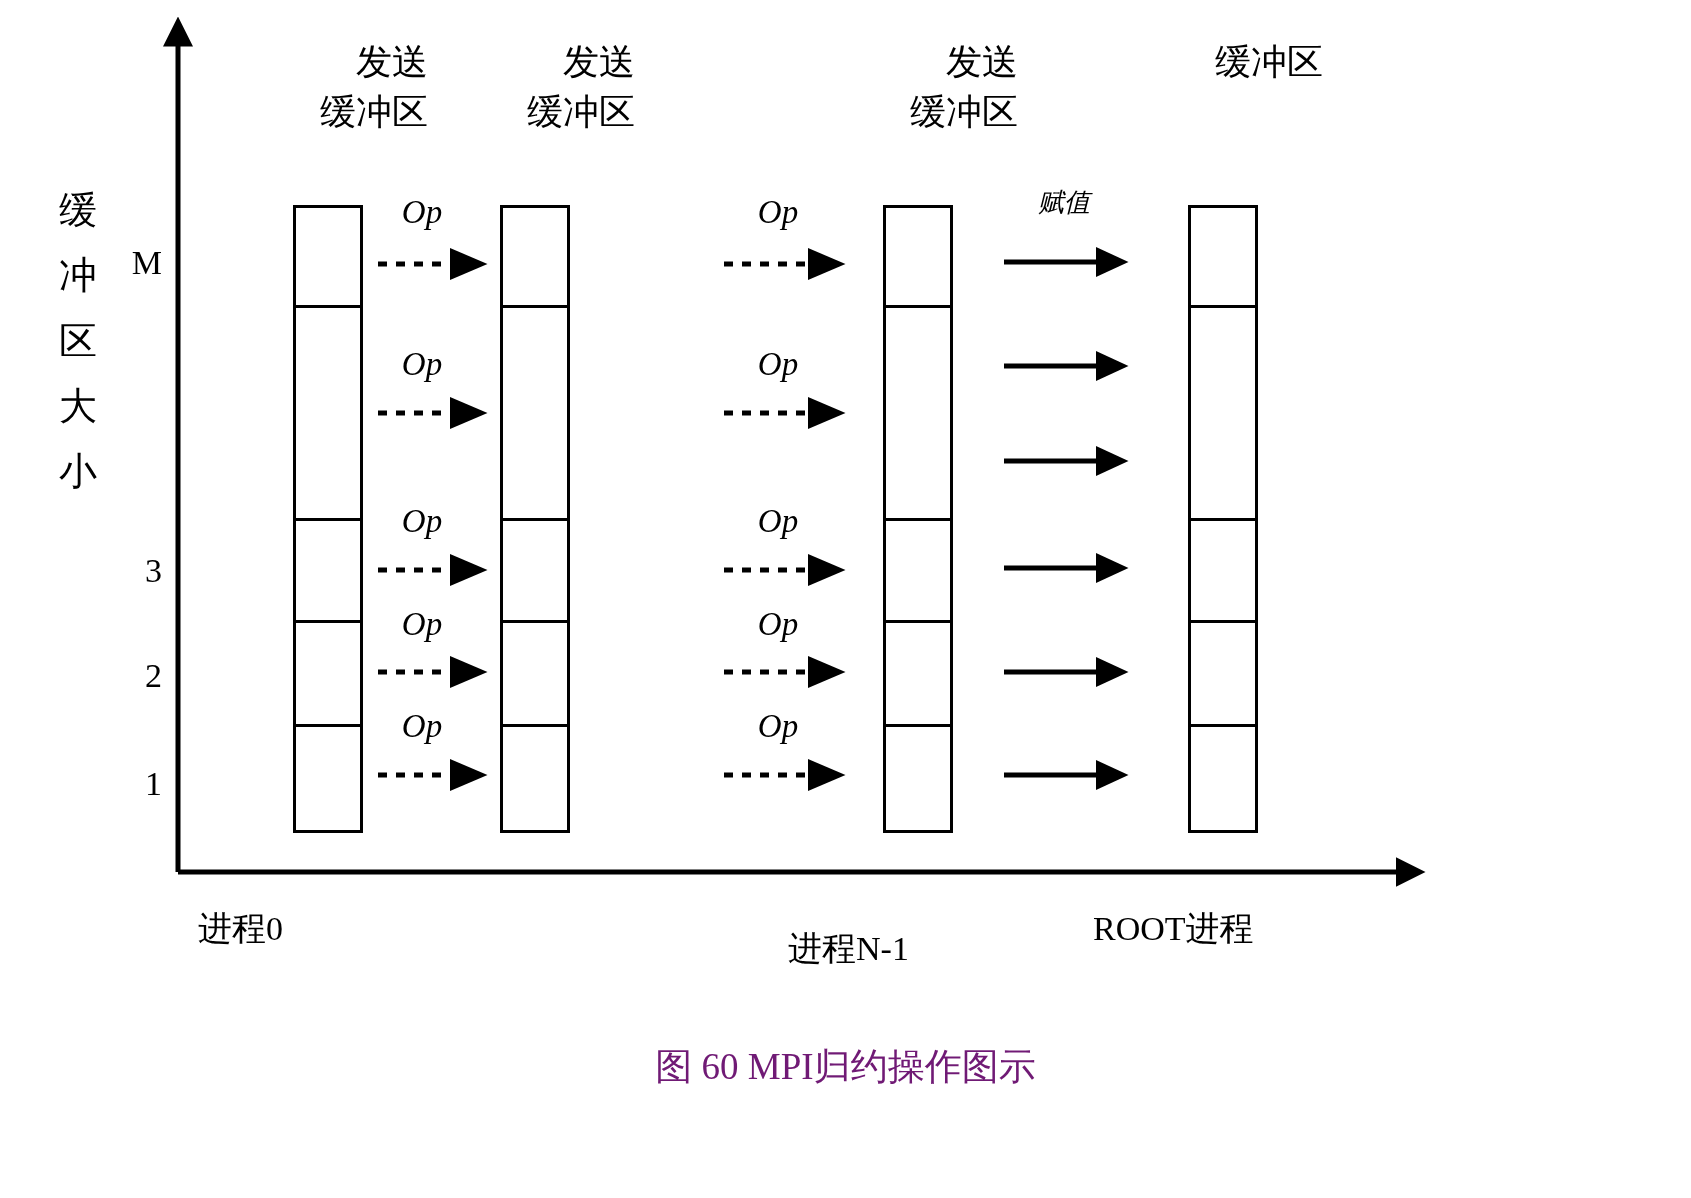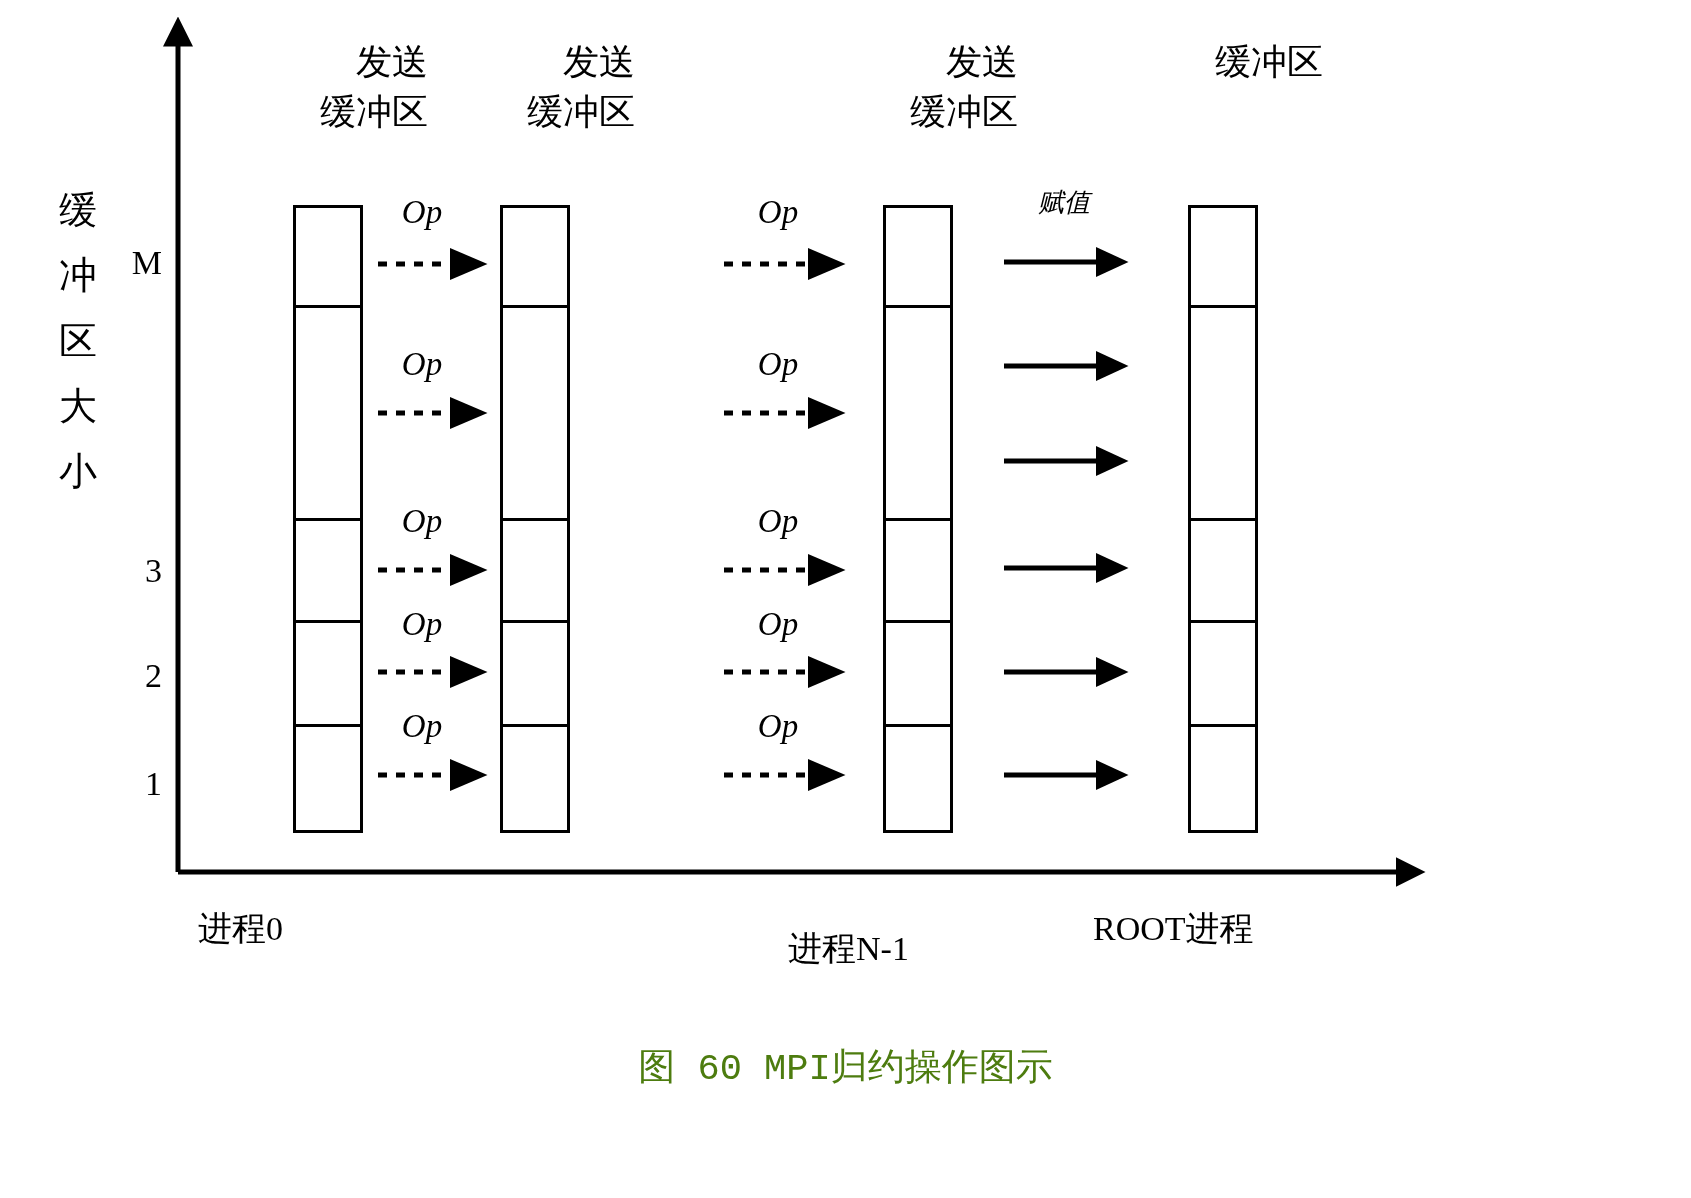--- a/index.html
+++ b/index.html
@@ -93,22 +93,22 @@
   }
 
   
   .caption {
     position: absolute;
     width: 1691px;
     left: 0;
     top: 1042px;
     text-align: center;
     font-size: 37px;
-    font-family: Liberation Mono, monospace;
-    color: #4d7c0f;
+    font-family: Liberation Serif, serif;
+    color: #701a75;
   }
 
   
   .watermark {
     position: absolute;
     right: 32px;
     top: 1105px;
     font-size: 40px;
     font-family: "DejaVu Sans", "Liberation Sans", sans-serif;
     color: #d8d8d8;

